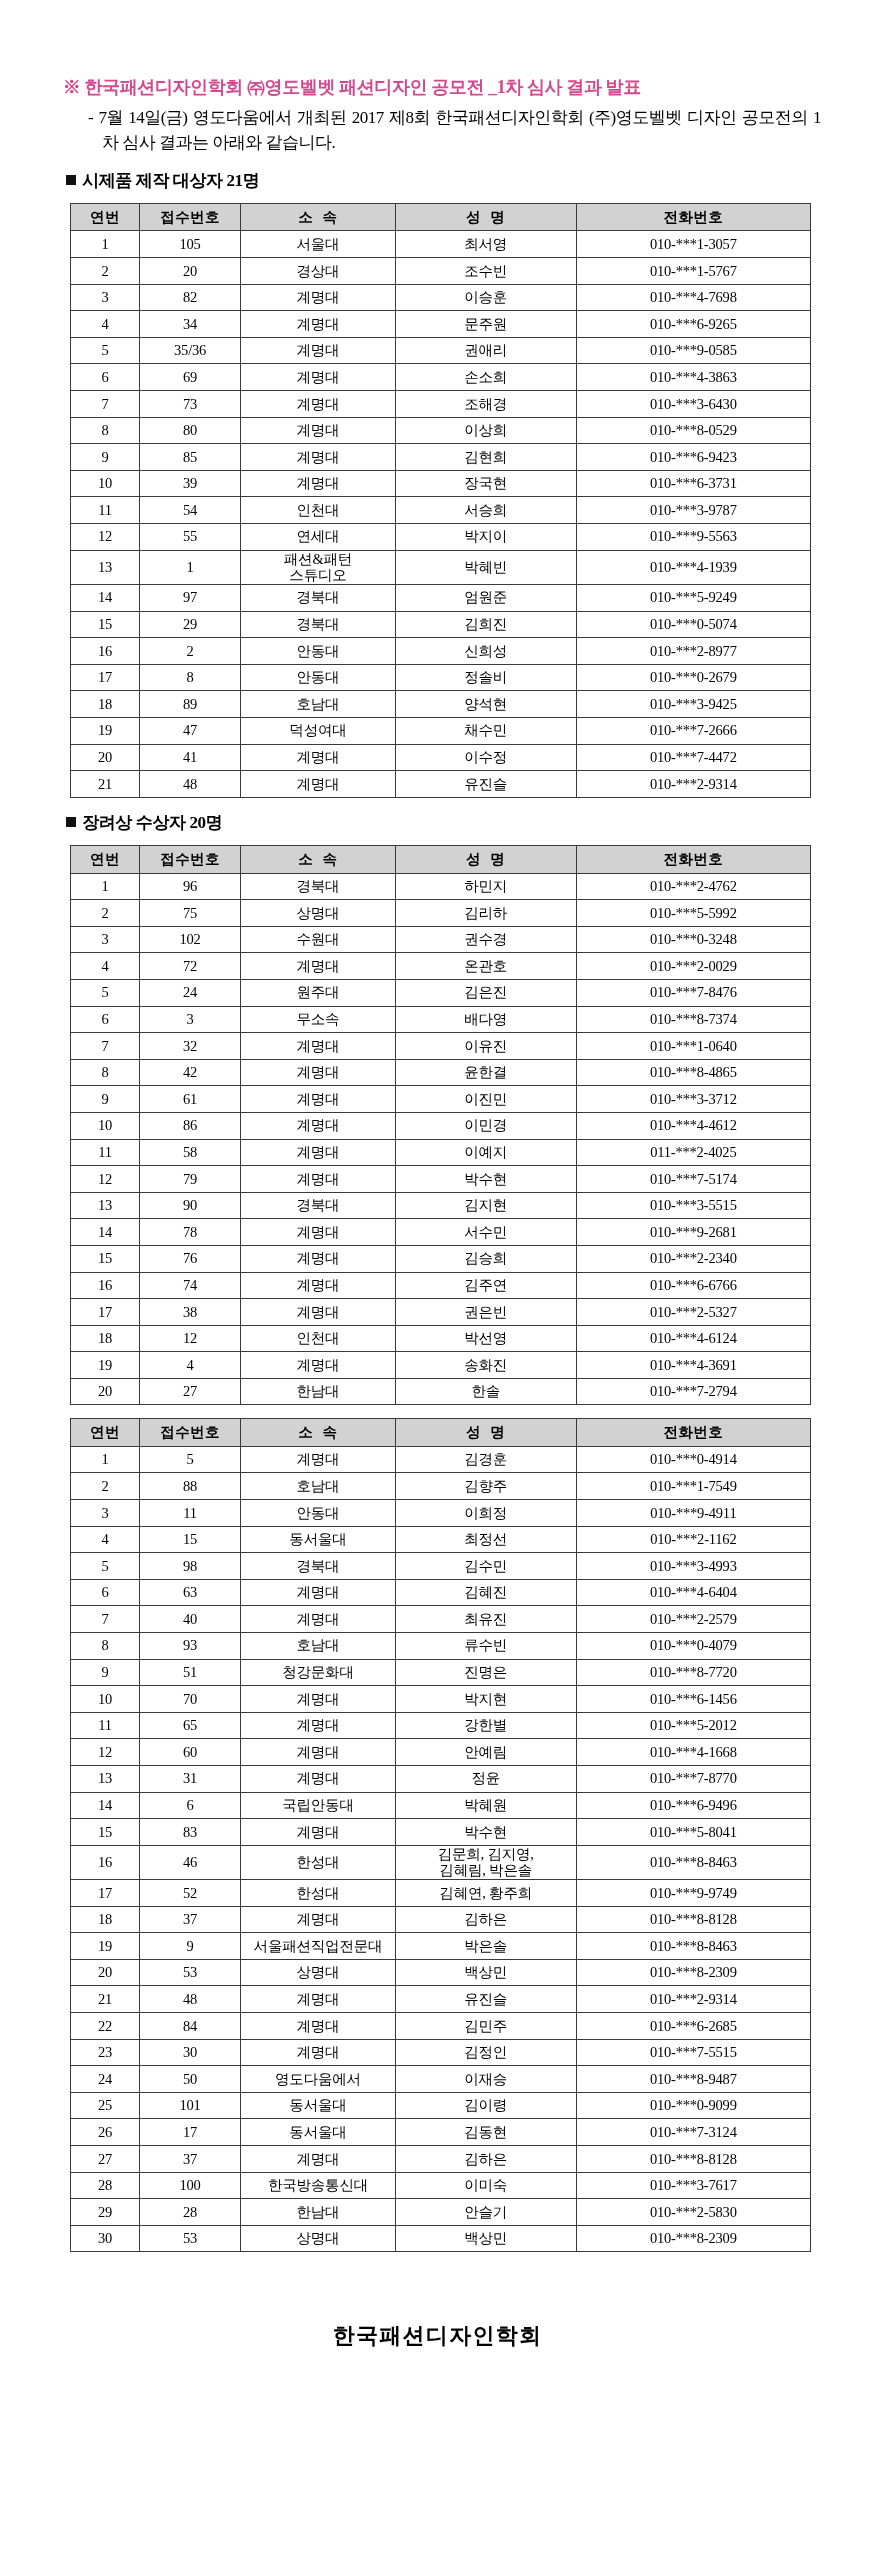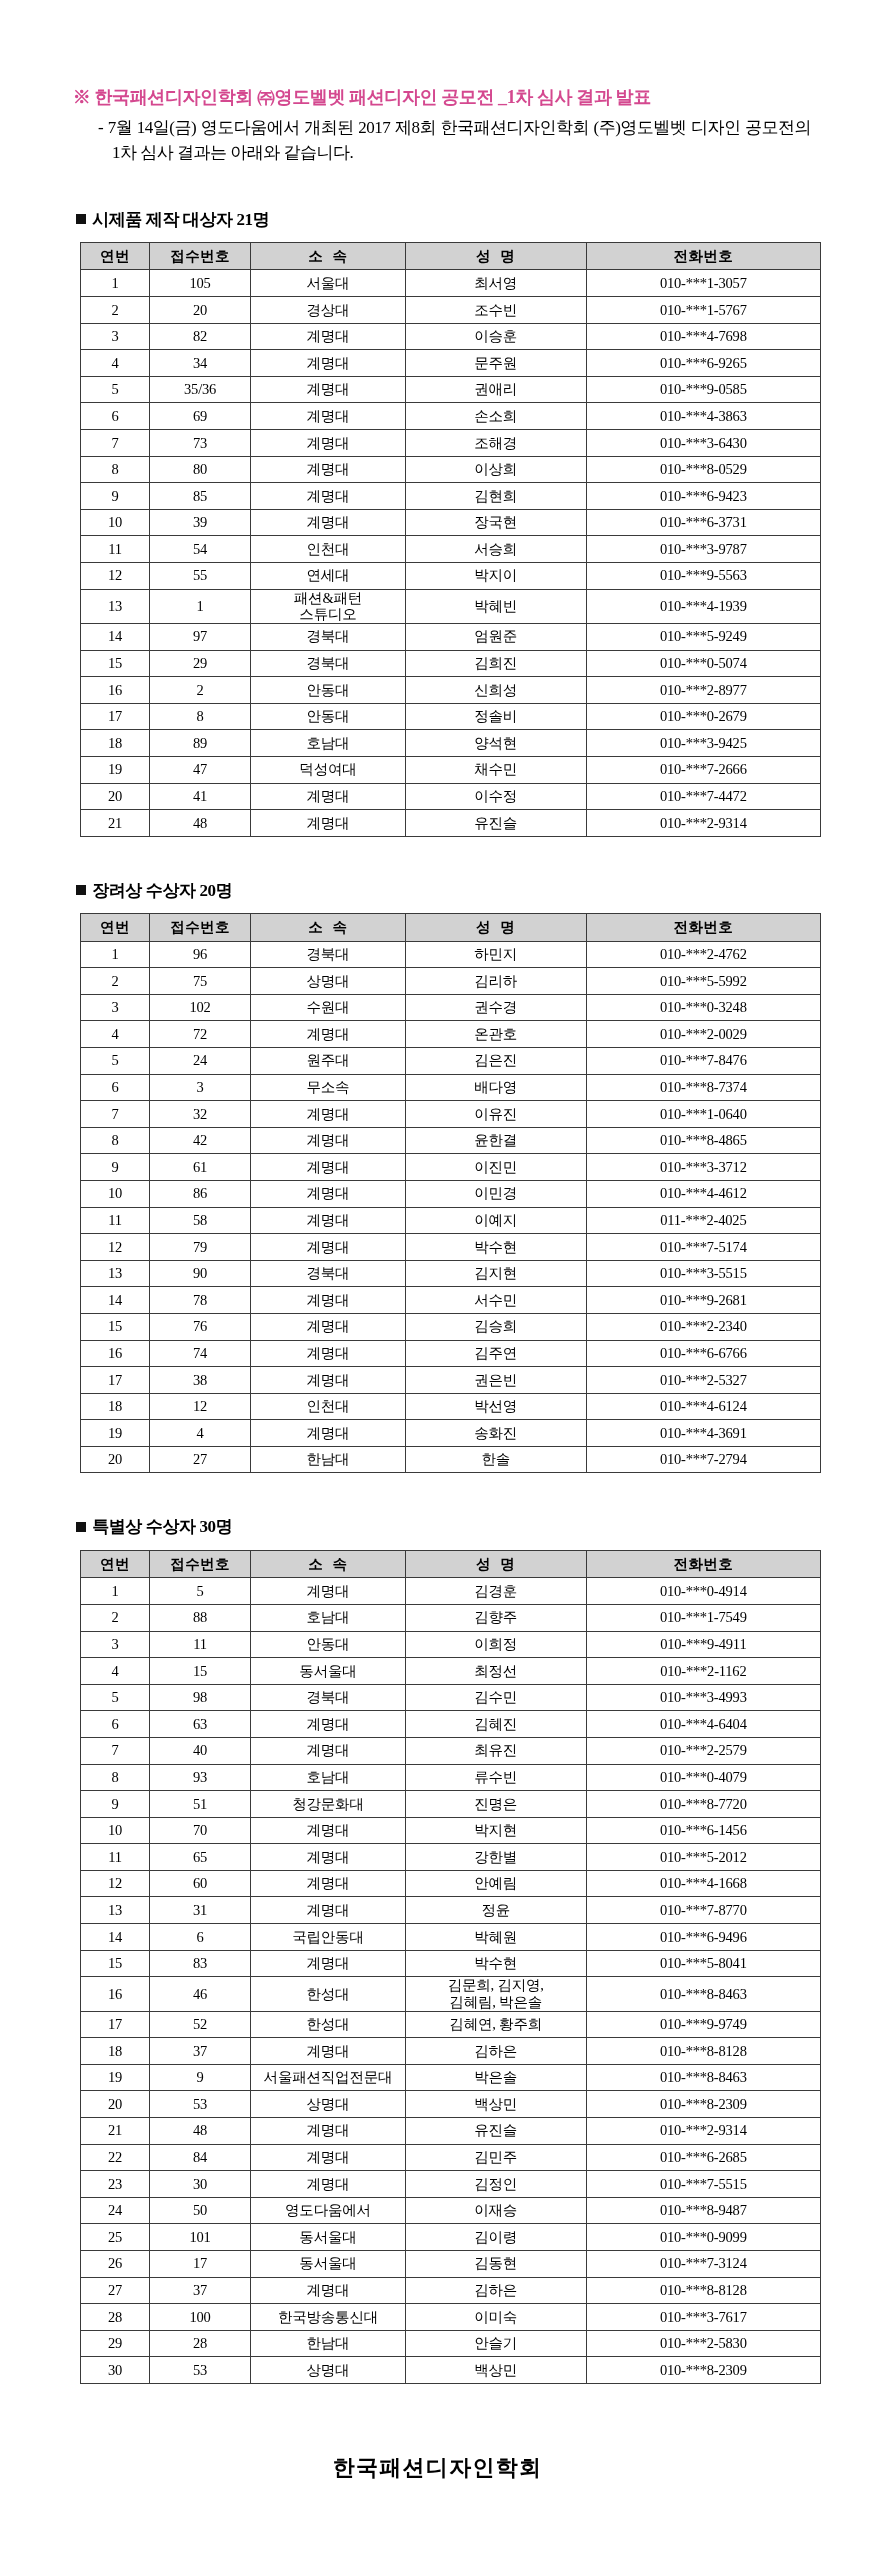--- a/index.html
+++ b/index.html
@@ -9,21 +9,21 @@
   }
   body {
     width: 875px;
     font-family: "Liberation Serif", "DejaVu Serif", serif;
     color: #000000;
   }
   .page {
     width: 875px;
     min-height: 2576px;
     box-sizing: border-box;
-    padding: 16px;
+    padding: 6px;
     position: relative;
     background: #fff;
   }
   .content {
     padding: 69px 48px 0 48px;
   }
   .doc-title {
     color: #d4488f;
     font-size: 18px;
     font-weight: bold;
@@ -35,21 +35,21 @@
     font-size: 17px;
     line-height: 1.5;
     letter-spacing: -0.5px;
     margin: 0 0 8px 34px;
     text-indent: -14px;
     padding-left: 14px;
     max-width: 732px;
     text-align: justify;
   }
   .section {
-    margin-top: 42px;
+    margin-top: 13px;
   }
   .section-heading {
     font-size: 17px;
     font-weight: bold;
     letter-spacing: -0.4px;
     margin: 0 0 11.5px 12.3px;
     display: flex;
     align-items: center;
     gap: 6.2px;
   }
@@ -454,24 +454,20 @@
                 <td class="num">20</td>
                 <td class="num">27</td>
                 <td class="">한남대</td>
                 <td class="">한솔</td>
                 <td class="phone">010-***7-2794</td>
               </tr>
             </tbody>
           </table>
         </div>
         <div class="section">
-          <div class="section-heading">
-            <span class="bullet-square"></span>
-            <span>특별상 수상자 30명</span>
-          </div>
           <table class="roster">
             <colgroup>
               <col class="c-no">
               <col class="c-num">
               <col class="c-org">
               <col class="c-name">
               <col class="c-phone">
             </colgroup>
             <thead>
               <tr>

